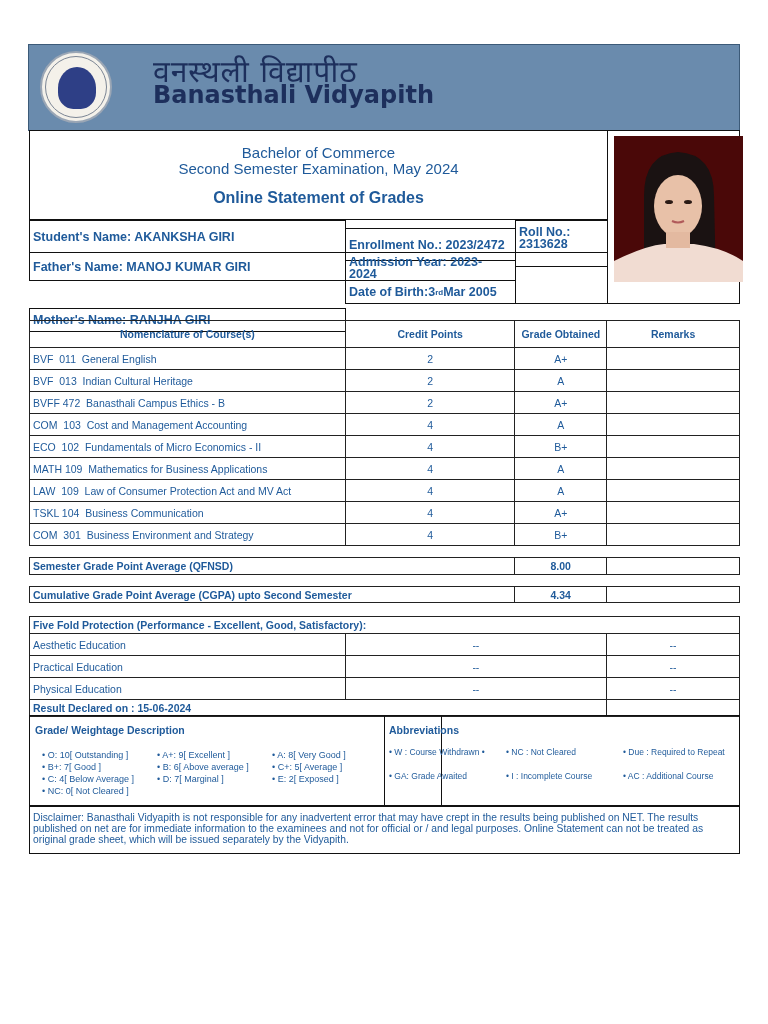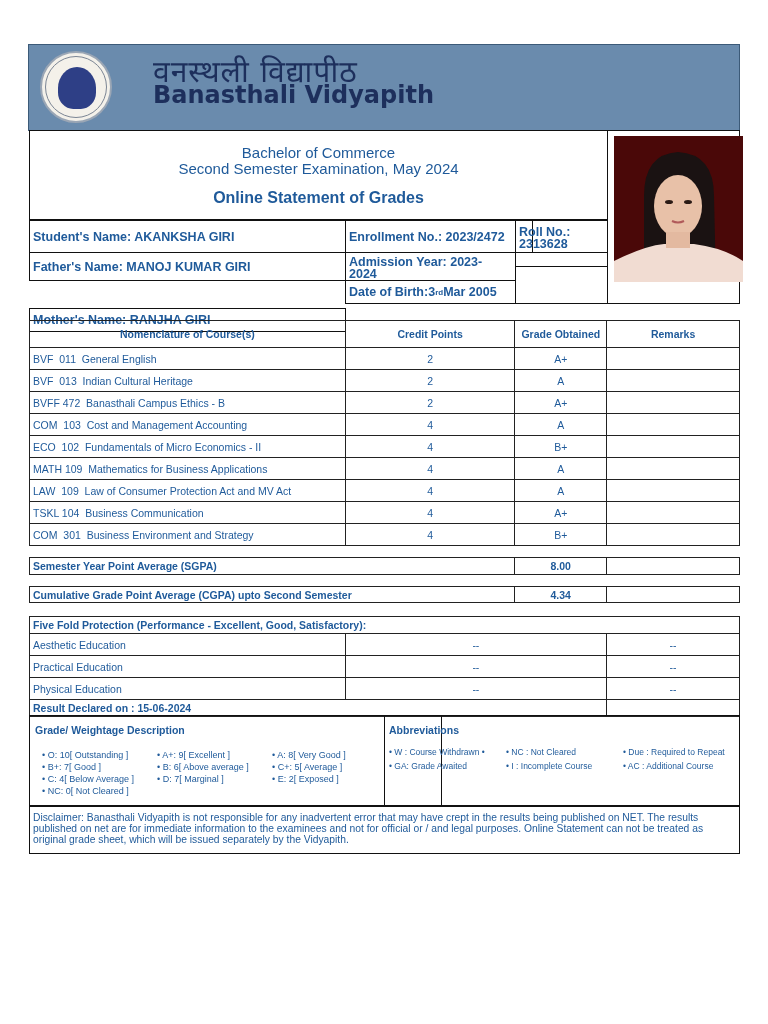--- a/index.html
+++ b/index.html
@@ -66,21 +66,21 @@
     <ellipse cx="64" cy="70" rx="24" ry="31" fill="#e8c1a8"></ellipse>
     <path d="M0 146 L0 125 Q30 110 50 108 L80 108 Q110 112 129 125 L129 146 Z" fill="#f1dcd2"></path>
     <rect x="52" y="96" width="24" height="16" fill="#e3b9a0"></rect>
     <ellipse cx="55" cy="66" rx="4" ry="2" fill="#2a1a14"></ellipse>
     <ellipse cx="74" cy="66" rx="4" ry="2" fill="#2a1a14"></ellipse>
     <path d="M58 85 Q64 88 70 85" stroke="#b05a5a" stroke-width="2" fill="none"></path>
   </svg>
 </div>
 
 <div class="abs info" style="left:29px; top:220px; width:317px; height:33px;">Student's Name: AKANKSHA GIRI</div>
-<div class="abs info" style="left:345px; top:220px; width:188px; height:33px;">Enrollment No.: 2023/2472</div>
+<div class="abs info" style="left:345px; top:228px; width:171px; height:33px;">Enrollment No.: 2023/2472</div>
 <div class="abs info top" style="left:515px; top:220px; width:93px; height:47px; padding-top:5px;">
   <div>
     <div>Roll No.:</div>
     <div>2313628</div>
   </div>
 </div>
 
 <div class="abs info" style="left:29px; top:252px; width:317px; height:29px;">Father's Name: MANOJ KUMAR GIRI</div>
 <div class="abs info top" style="left:345px; top:252px; width:171px; height:29px;">
   <div>
@@ -171,21 +171,21 @@
 </table>
 
 <table style="left:29px; top:557px; width:711px;">
   <colgroup>
       <col style="width:486px">
       <col style="width:92px">
       <col style="width:133px">
     </colgroup>
   <tbody>
       <tr style="height:17px;">
-    <td class="sum" style="height:15px;">Semester Year Point Average (SGPA)</td>
+    <td class="sum" style="height:15px;">Semester Grade Point Average (QFNSD)</td>
     <td class="sum c" style="height:15px;">8.00</td>
     <td style="height:15px;"></td>
   </tr>
 </tbody>
   </table>
 
 <table style="left:29px; top:586px; width:711px;">
   <colgroup>
       <col style="width:486px">
       <col style="width:92px">
@@ -243,21 +243,21 @@
     <div>• <span>C+: 5[ Average ]</span></div>
     <div>• <span>C: 4[ Below Average ]</span></div>
     <div>• <span>D: 7[ Marginal ]</span></div>
     <div>• <span>E: 2[ Exposed ]</span></div>
     <div>• <span>NC: 0[ Not Cleared ]</span></div>
   </div>
 </div>
 
 <div id="abbr-box" class="abs">
   <div style="position:absolute; left:4px; top:8px; font-size:10.5px; font-weight:bold;">Abbreviations</div>
-  <div class="small" style="position:absolute; left:4px; top:31px; width:352px; display:grid; grid-template-columns:117px 117px 118px; row-gap:4px; font-size:8.5px;">
+  <div class="small" style="position:absolute; left:4px; top:31px; width:352px; display:grid; grid-template-columns:117px 117px 118px; row-gap:14px; font-size:8.5px;">
     <div>• W : Course Withdrawn •</div>
     <div>• NC : Not Cleared</div>
     <div>• Due : Required to Repeat</div>
     <div>• GA: Grade Awaited</div>
     <div>• I : Incomplete Course</div>
     <div>• AC : Additional Course</div>
   </div>
 </div>
 
 <div id="disclaimer" class="abs">Disclaimer: Banasthali Vidyapith is not responsible for any inadvertent error that may have crept in the results being published on NET. The results published on net are for immediate information to the examinees and not for official or / and legal purposes. Online Statement can not be treated as original grade sheet, which will be issued separately by the Vidyapith.</div>

